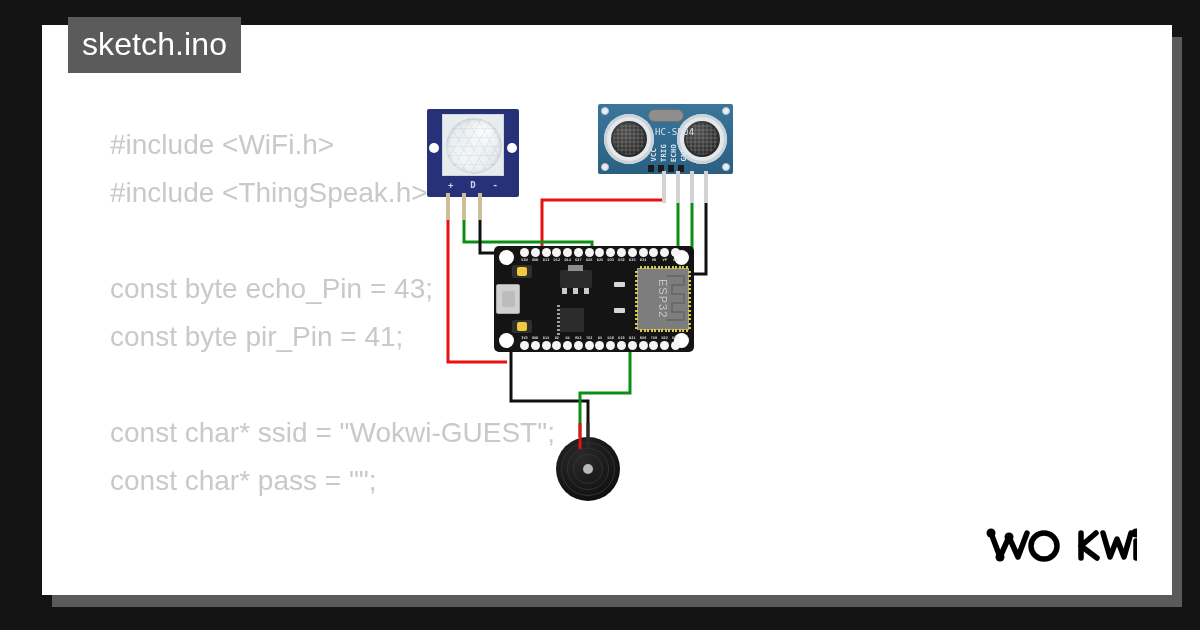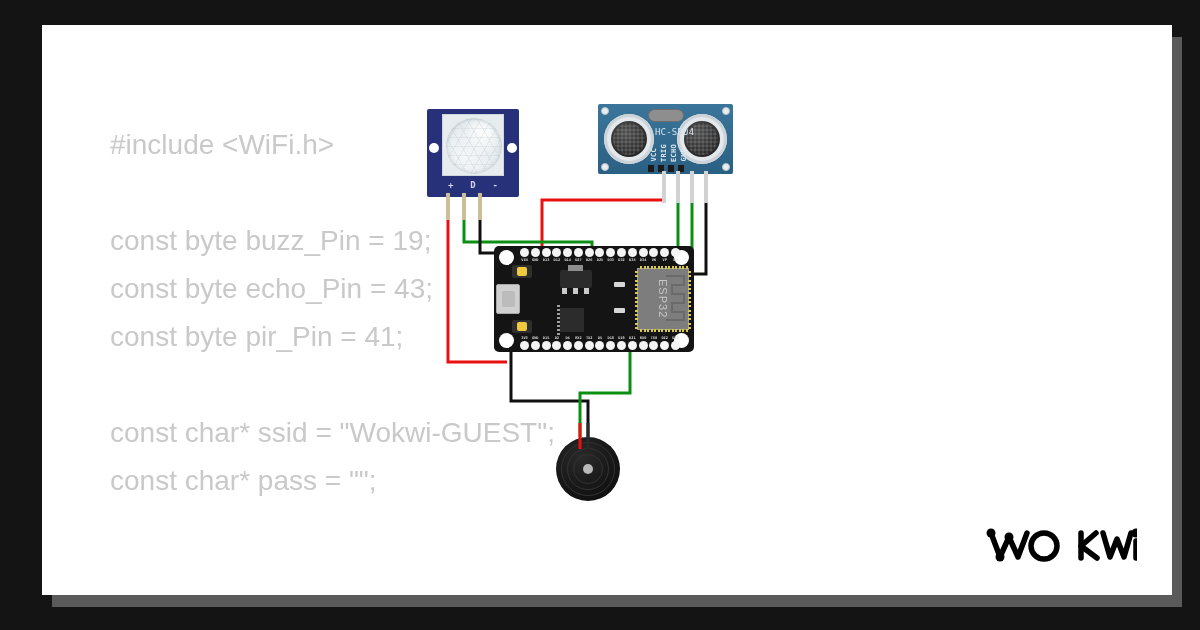--- a/index.html
+++ b/index.html
@@ -429,22 +429,22 @@
 <body>
 
 <div id="root">
 
   <div class="canvas-shadow"></div>
 
   <div class="canvas">
 
     <div class="code-layer">
       <div class="code-line">#include &lt;WiFi.h&gt;</div>
+      <div class="code-line">#include &lt;ThingSpeak.h&gt;</div>
       <div class="code-line blank"></div>
-      <div class="code-line">const byte buzz_Pin = 19;</div>
       <div class="code-line">const byte echo_Pin = 43;</div>
       <div class="code-line">const byte pir_Pin = 41;</div>
       <div class="code-line blank"></div>
       <div class="code-line">const char* ssid = "Wokwi-GUEST";</div>
       <div class="code-line">const char* pass = "";</div>
     </div>
 
     <div class="diagram">
 
       <svg class="wires" viewBox="0 0 1130 570">
@@ -720,14 +720,15 @@
         <circle cx="6" cy="12" r="4.5" fill="#000000"></circle>
         <circle cx="15" cy="36" r="4.5" fill="#000000"></circle>
         <circle cx="24" cy="16" r="4.5" fill="#000000"></circle>
 
         <circle cx="151" cy="12" r="4.5" fill="#000000"></circle>
       </svg>
     </div>
 
   </div>
 
+  <div class="file-tab">sketch.ino</div>
 
 </div>
 
 </body></html>

